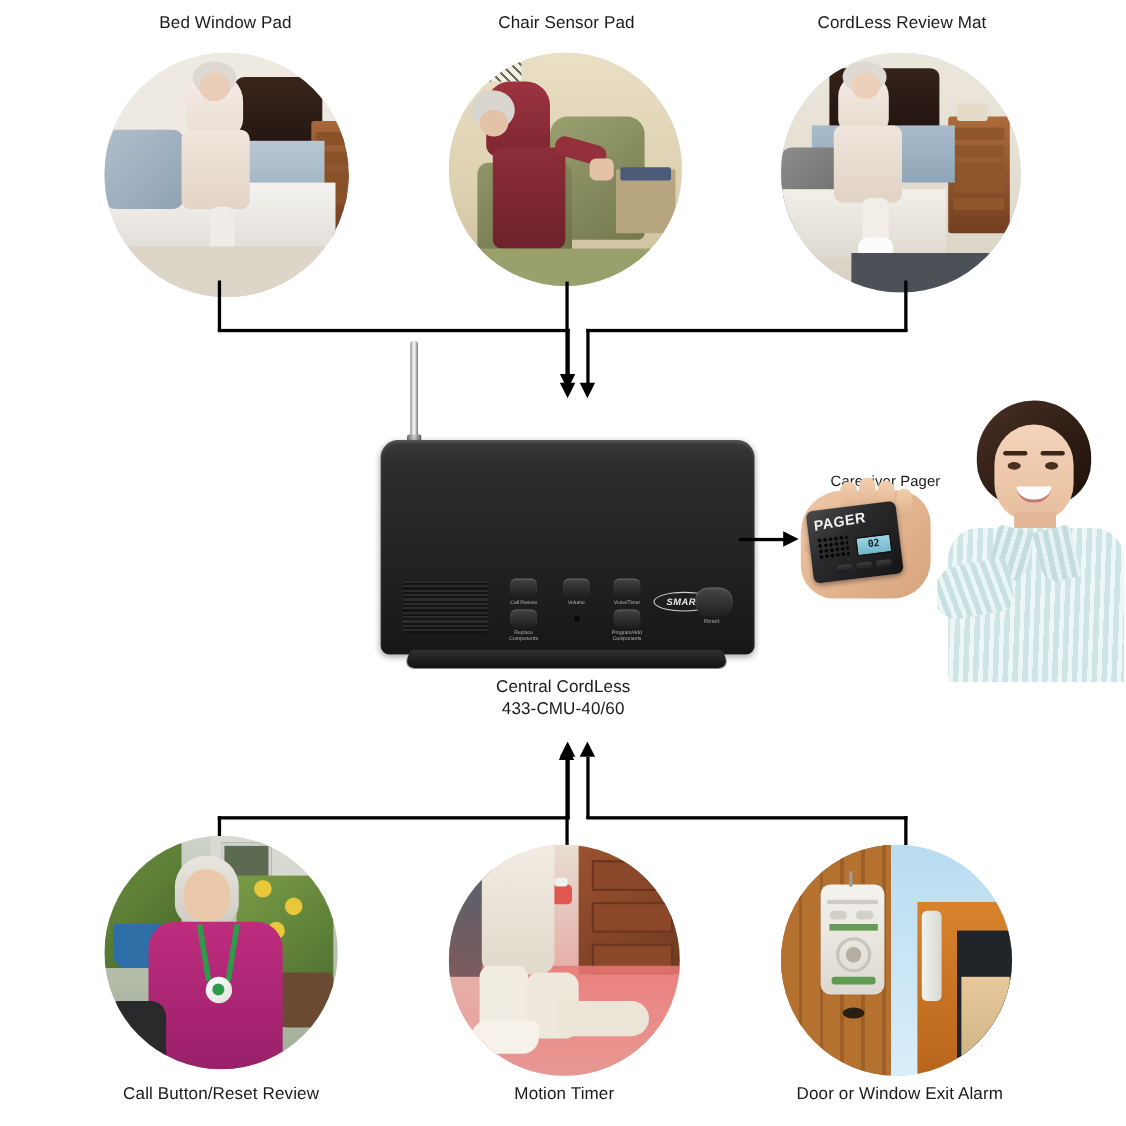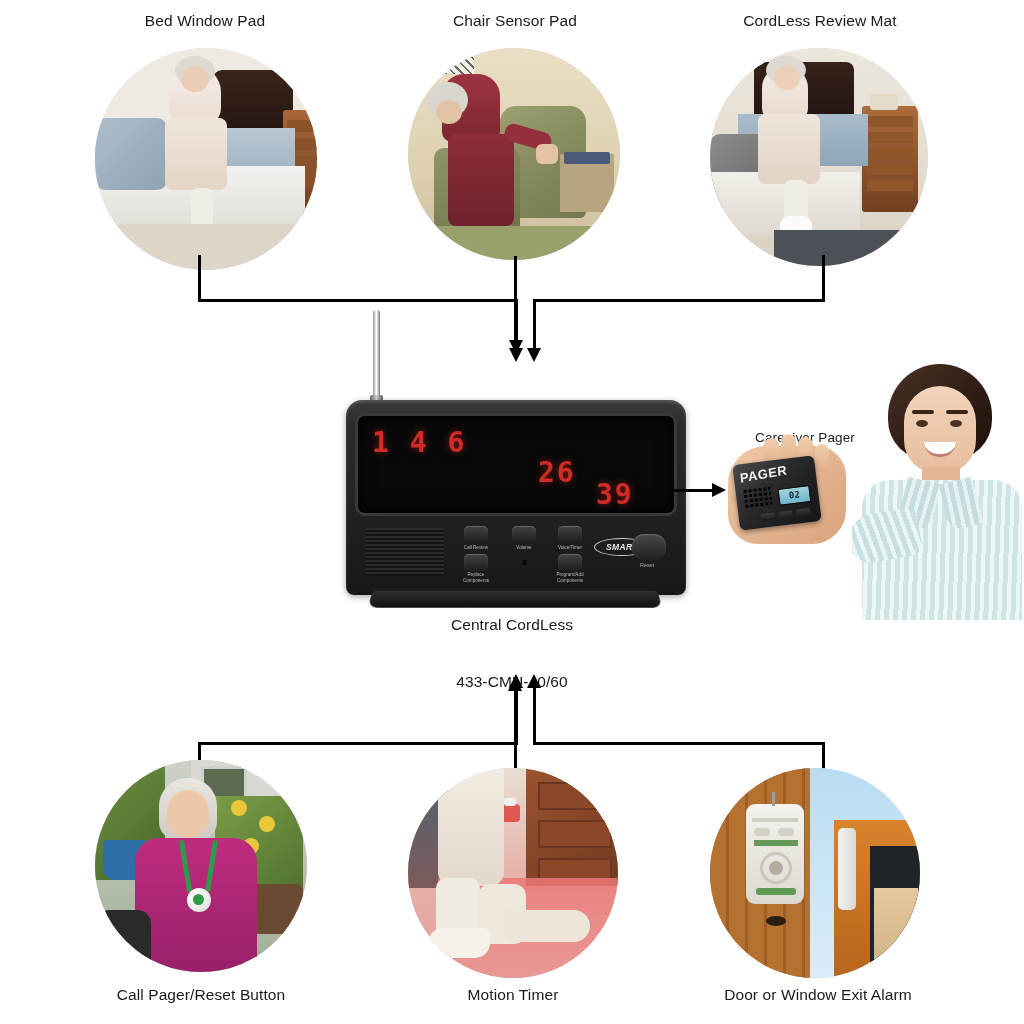--- a/index.html
+++ b/index.html
@@ -299,25 +299,20 @@
   <div class="wire v" style="left:822px; top:255px; height:46px;"></div>
   <div class="wire h" style="left:533px; top:299px; width:292px;"></div>
   <div class="wire v" style="left:533px; top:299px; height:52px;"></div>
   <div class="arrow-down" style="left:527px; top:348px;"></div>
 
   <div id="monitor-wrap">
     <div class="antenna"></div>
     <div class="antenna-base"></div>
     <div class="mon-body"></div>
 
-    <div class="mon-screen">
-      <div class="led" style="left:14px; top:10px;">1    4    6</div>
-      <div class="led" style="left:180px; top:40px;">26</div>
-      <div class="led" style="left:238px; top:62px;">39</div>
-    </div>
 
     <div class="mon-face">
       <div class="speaker"></div>
 
       <div class="btn-sm" style="left:106px; top:4px;"></div>
       <div class="btn-lbl" style="left:94px; top:23px;">Call Review</div>
 
       <div class="btn-sm" style="left:154px; top:4px;"></div>
       <div class="btn-lbl" style="left:142px; top:23px;">Volume</div>
 
@@ -337,21 +332,21 @@
       <div class="smart-logo" style="left:236px; top:16px;">SMART</div>
 
       <div class="reset-btn" style="left:274px; top:12px;"></div>
       <div class="reset-lbl" style="left:282px; top:40px;">Reset</div>
     </div>
 
     <div class="mon-base"></div>
   </div>
 
   <div class="caption" style="left:412px; top:616px; width:200px; font-size:15.5px;">Central CordLess</div>
-  <div class="caption" style="left:412px; top:636px; width:200px; font-size:15.5px;margin-top:37px;">433-CMU-40/60</div>
+  <div class="caption" style="left:412px; top:636px; width:200px; font-size:15.5px;">433-CMU-40/60</div>
 
   <div class="wire h" style="left:672px; top:489px; width:42px;"></div>
   <div class="arrow-right" style="left:712px; top:483px;"></div>
 
   <div class="caption" style="left:720px; top:430px; width:170px; font-size:13.5px;">Caregiver Pager</div>
 
   <div id="pager-wrap">
     <div class="hand"></div>
     <div class="finger" style="left:46px;top:10px;width:15px;height:30px;"></div>
     <div class="finger" style="left:63px;top:6px;width:15px;height:34px;"></div>
@@ -451,17 +446,17 @@
       <div class="layer" style="left:44px;top:60px;width:16px;height:8px;background:#d4d0c6;border-radius:4px;"></div>
       <div class="layer" style="left:68px;top:60px;width:16px;height:8px;background:#d4d0c6;border-radius:4px;"></div>
       <div class="layer" style="left:44px;top:72px;width:44px;height:6px;background:#4e8c3f;opacity:.85;"></div>
       <div class="layer" style="left:50px;top:84px;width:32px;height:32px;border:3px solid #c9c5bb;border-radius:50%;"></div>
       <div class="layer" style="left:59px;top:93px;width:14px;height:14px;background:#b3ae9f;border-radius:50%;"></div>
       <div class="layer" style="left:46px;top:120px;width:40px;height:7px;background:#46913c;opacity:.85;border-radius:3px;"></div>
       <div class="layer" style="left:56px;top:148px;width:20px;height:10px;background:#2a1d12;border-radius:50%;"></div>
     </div>
   </div>
 
-  <div class="caption" style="left:101px; top:986px; width:200px;">Call Pager/Reset Button</div>
+  <div class="caption" style="left:101px; top:986px; width:200px;">Call Button/Reset Review</div>
   <div class="caption" style="left:413px; top:986px; width:200px;">Motion Timer</div>
   <div class="caption" style="left:713px; top:986px; width:210px;">Door or Window Exit Alarm</div>
 
 </div>
 
 </body></html>

